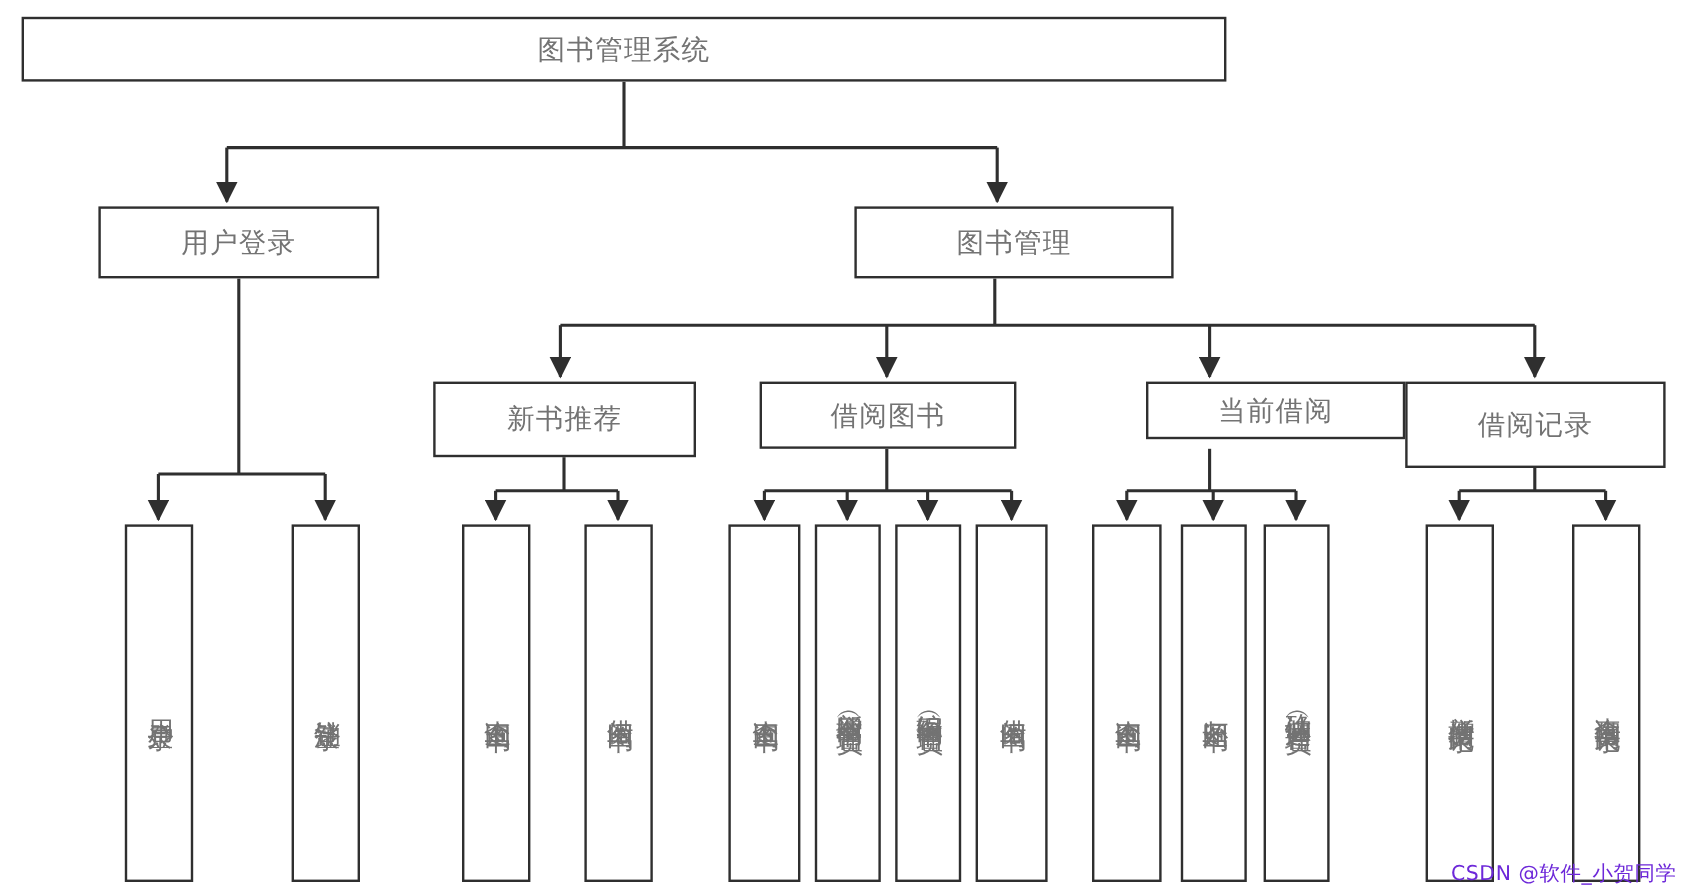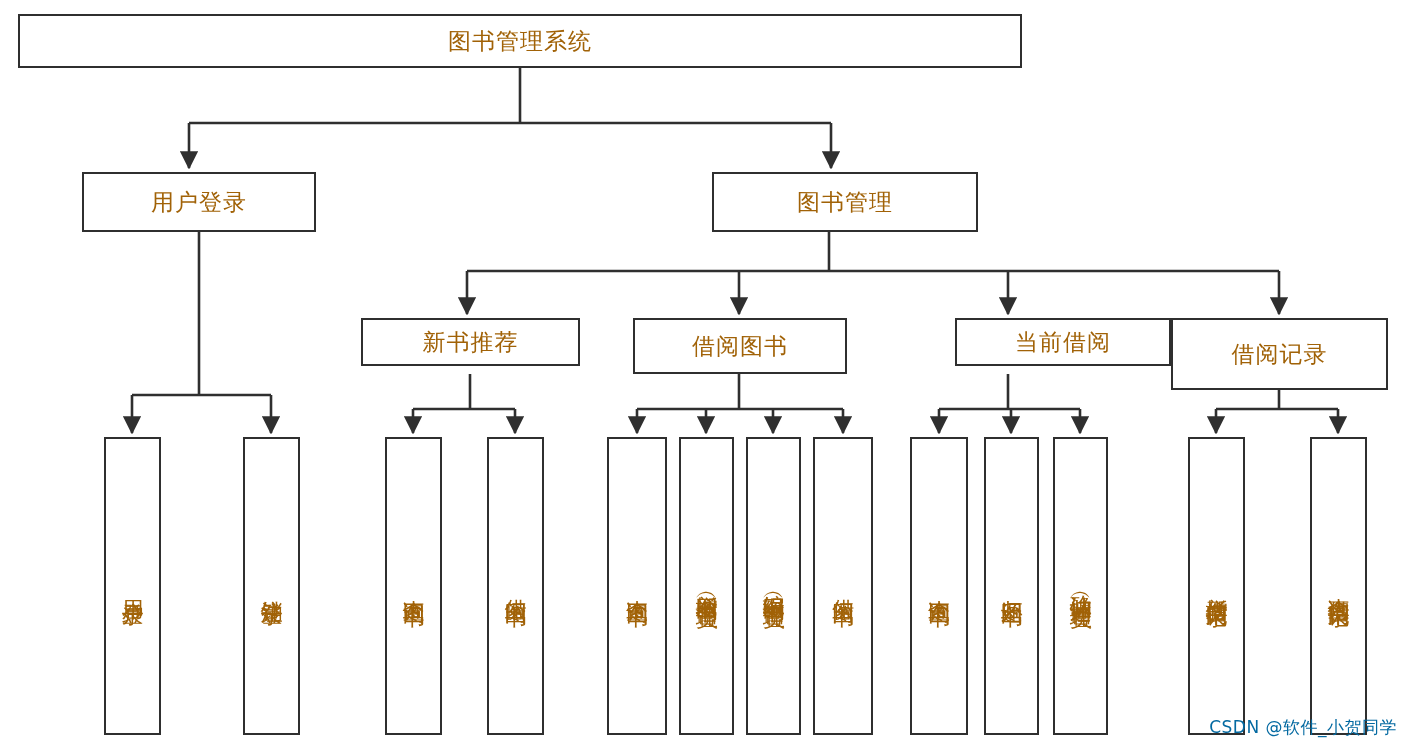--- a/index.html
+++ b/index.html
@@ -26,21 +26,21 @@
     pointer-events: none;
   }
   .node {
     position: absolute;
     box-sizing: border-box;
     background: #ffffff;
     border: 2.5px solid #2f2f2f;
     display: flex;
     align-items: center;
     justify-content: center;
-    color: #a16207;
+    color: #737373;
   }
   .node.h {
     font-size: 23px;
     letter-spacing: 1px;
   }
   .node.v {
     align-items: center;
     justify-content: center;
   }
   .node.v .vtext {
@@ -52,21 +52,21 @@
     white-space: nowrap;
   }
   .node .htext {
     white-space: nowrap;
   }
   #watermark {
     position: absolute;
     right: 8px;
     bottom: 8px;
     font-size: 17px;
-    color: #0369a1;
+    color: #6d28d9;
     letter-spacing: 0.5px;
     white-space: nowrap;
     pointer-events: none;
   }
 </style>
 </head>
 <body>
 
 <div id="canvas">
 
@@ -124,21 +124,21 @@
     <span class="htext">图书管理系统</span>
   </div>
 
   <div class="node h" style="left:82px; top:172px; width:234px; height:60px;">
     <span class="htext">用户登录</span>
   </div>
   <div class="node h" style="left:712px; top:172px; width:266px; height:60px;">
     <span class="htext">图书管理</span>
   </div>
 
-  <div class="node h" style="left:361px; top:318px; width:219px; height:48px;">
+  <div class="node h" style="left:361px; top:318px; width:219px; height:63px;">
     <span class="htext">新书推荐</span>
   </div>
   <div class="node h" style="left:633px; top:318px; width:214px; height:56px;">
     <span class="htext">借阅图书</span>
   </div>
   <div class="node h" style="left:955px; top:318px; width:216px; height:48px;">
     <span class="htext">当前借阅</span>
   </div>
   <div class="node h" style="left:1171px; top:318px; width:217px; height:72px;">
     <span class="htext">借阅记录</span>

